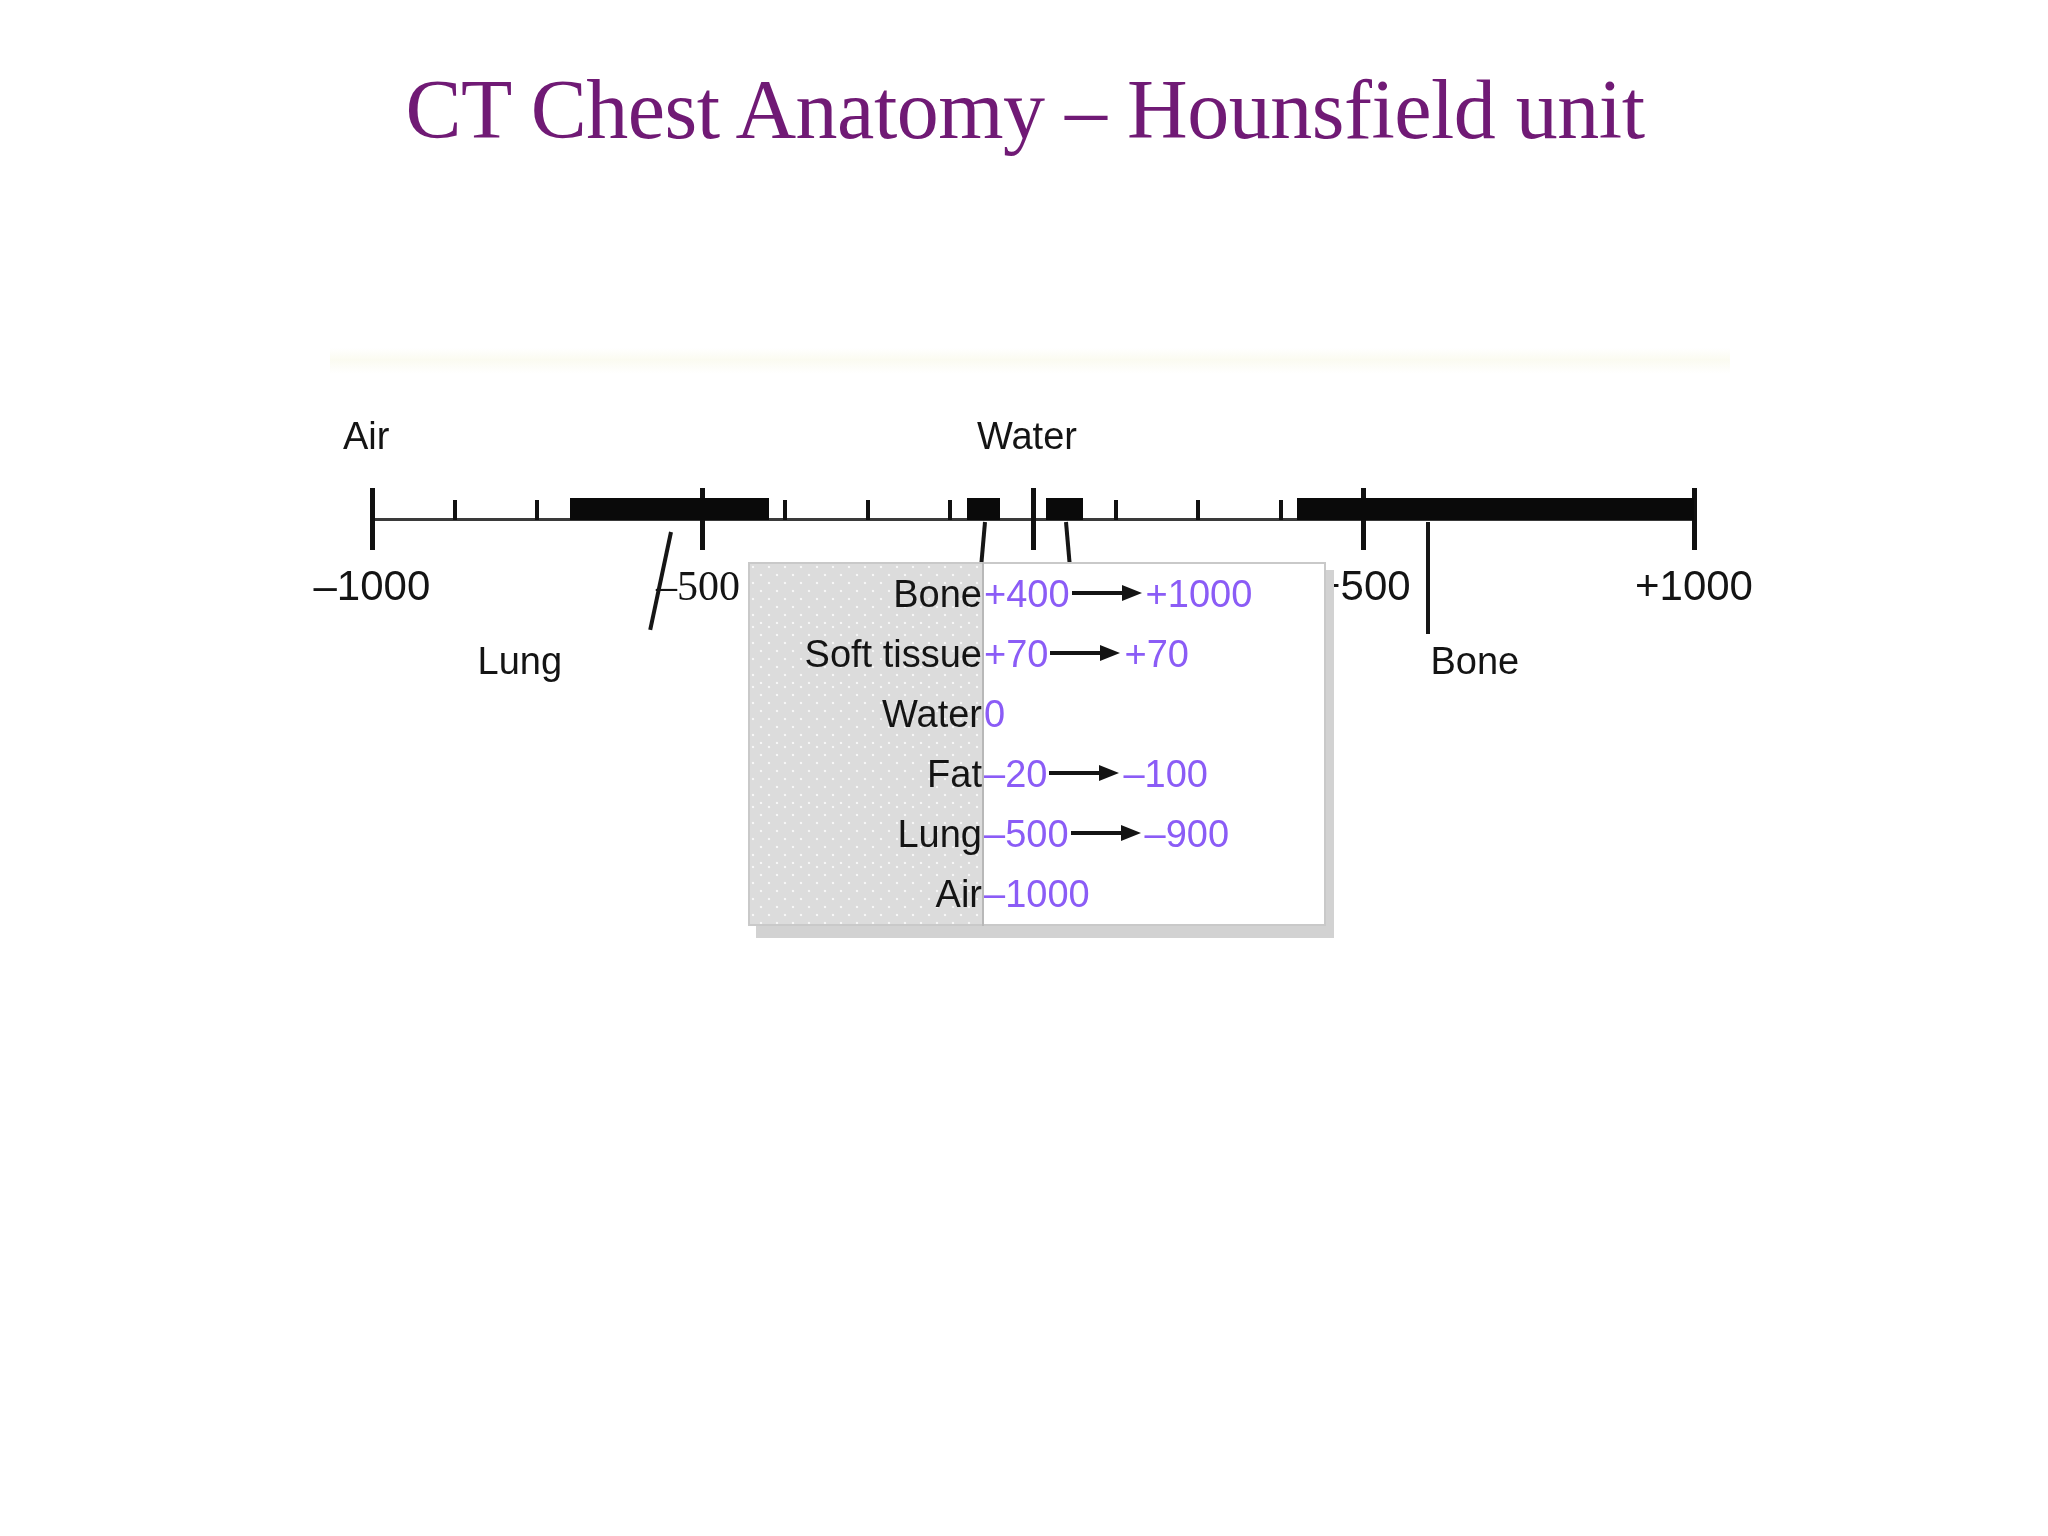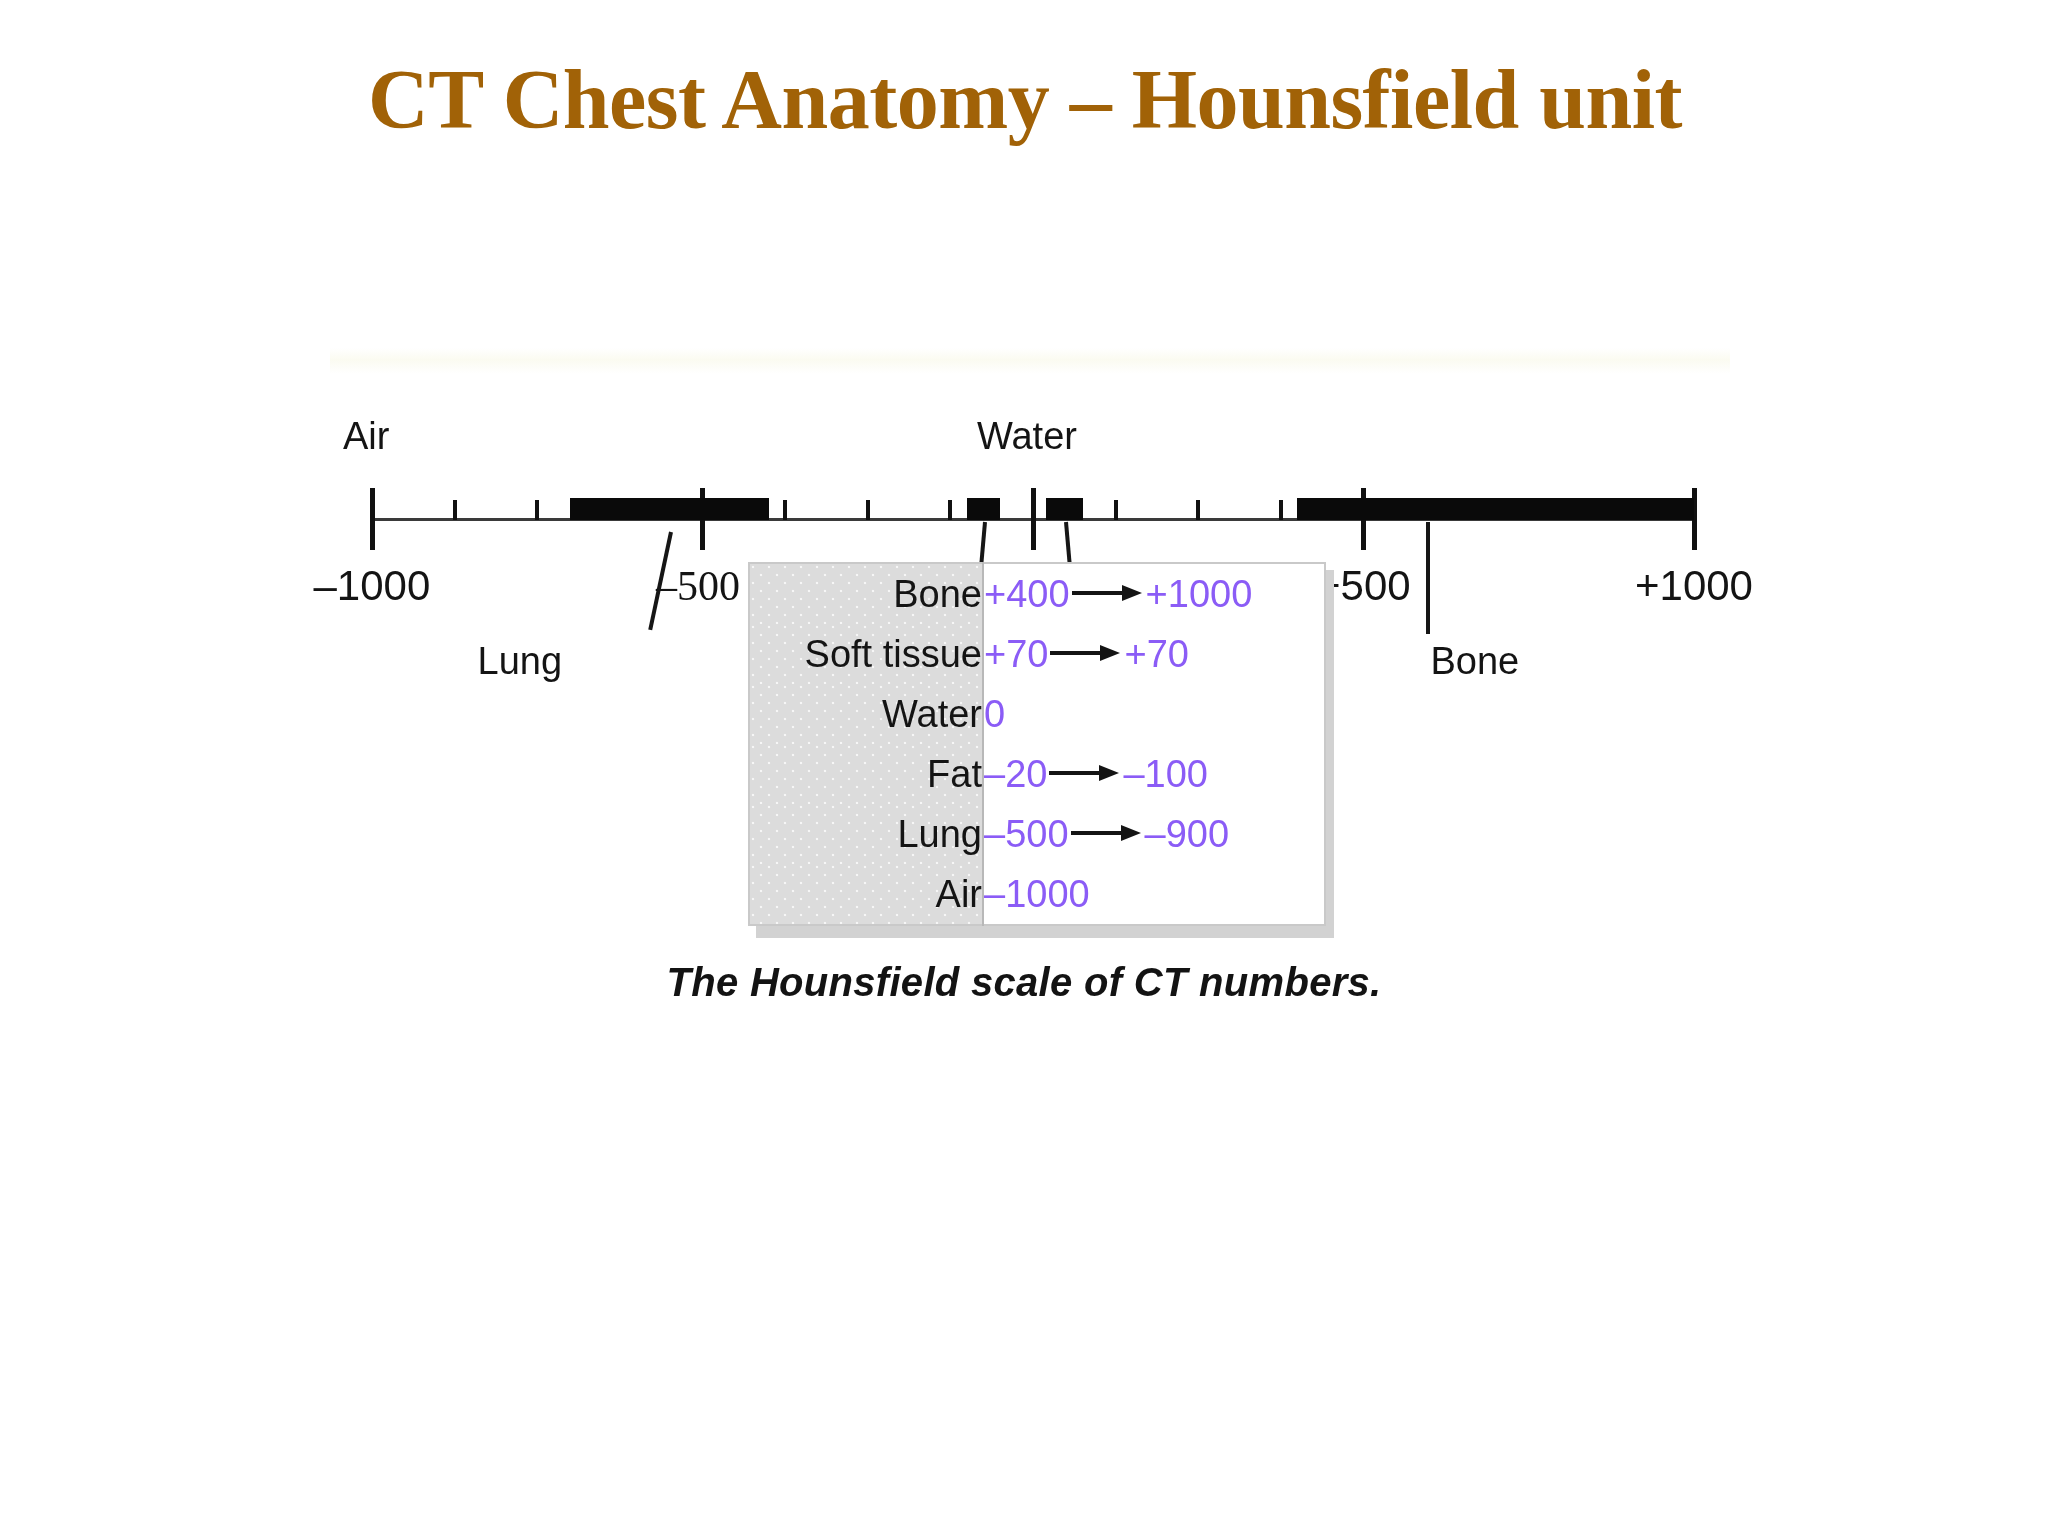--- a/index.html
+++ b/index.html
@@ -11,29 +11,29 @@
     width: 2048px;
     height: 1536px;
     font-family: "Liberation Sans", sans-serif;
     overflow: hidden;
     position: relative;
   }
 
   
   #slide-title {
     position: absolute;
-    top: 46px;
+    top: 56px;
     left: 150px;
     width: 1750px;
     text-align: center;
     font-family: "Liberation Serif", serif;
-    font-weight: bold;
+    font-weight: normal;
     font-size: 84px;
     line-height: 1.28;
-    color: #a16207;
+    color: #701a75;
     letter-spacing: -0.5px;
   }
 
   
   #figure {
     position: absolute;
     top: 340px;
     left: 0;
     width: 2048px;
     height: 1000px;
@@ -295,15 +295,14 @@
                 </svg></span><span>–900</span></td>
           </tr>
           <tr>
             <td class="hu-name">Air</td>
             <td class="hu-val"><span>–1000</span></td>
           </tr>
         </tbody>
     </table>
   </div>
 
-  <div id="fig-caption">The Hounsfield scale of CT numbers.</div>
 
 </div>
 
 </body></html>

